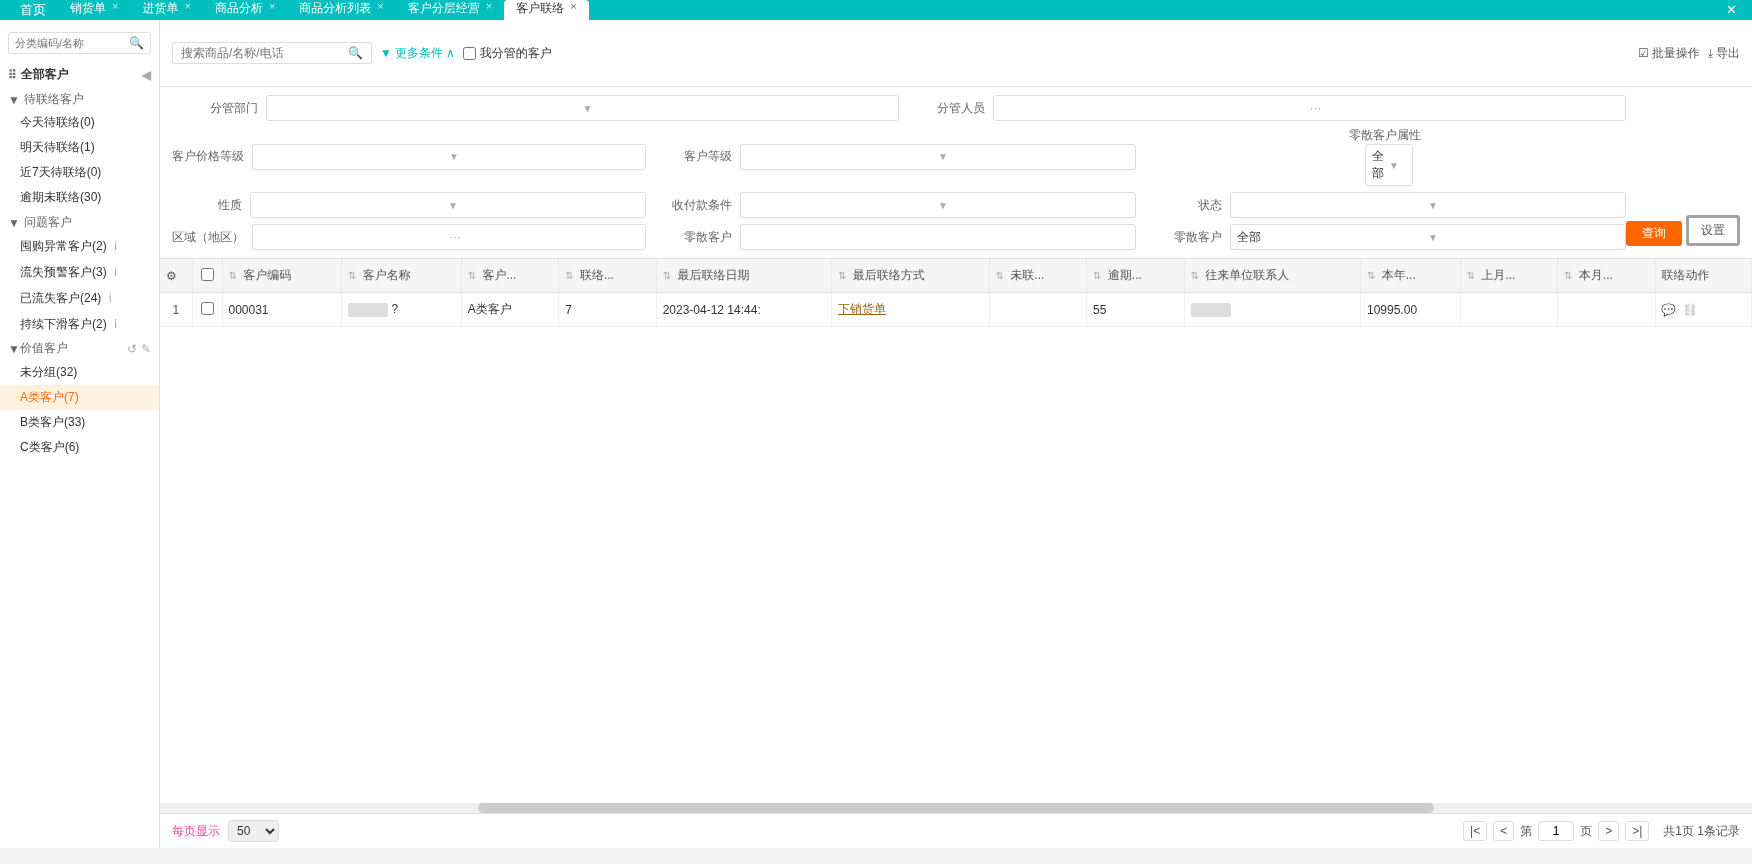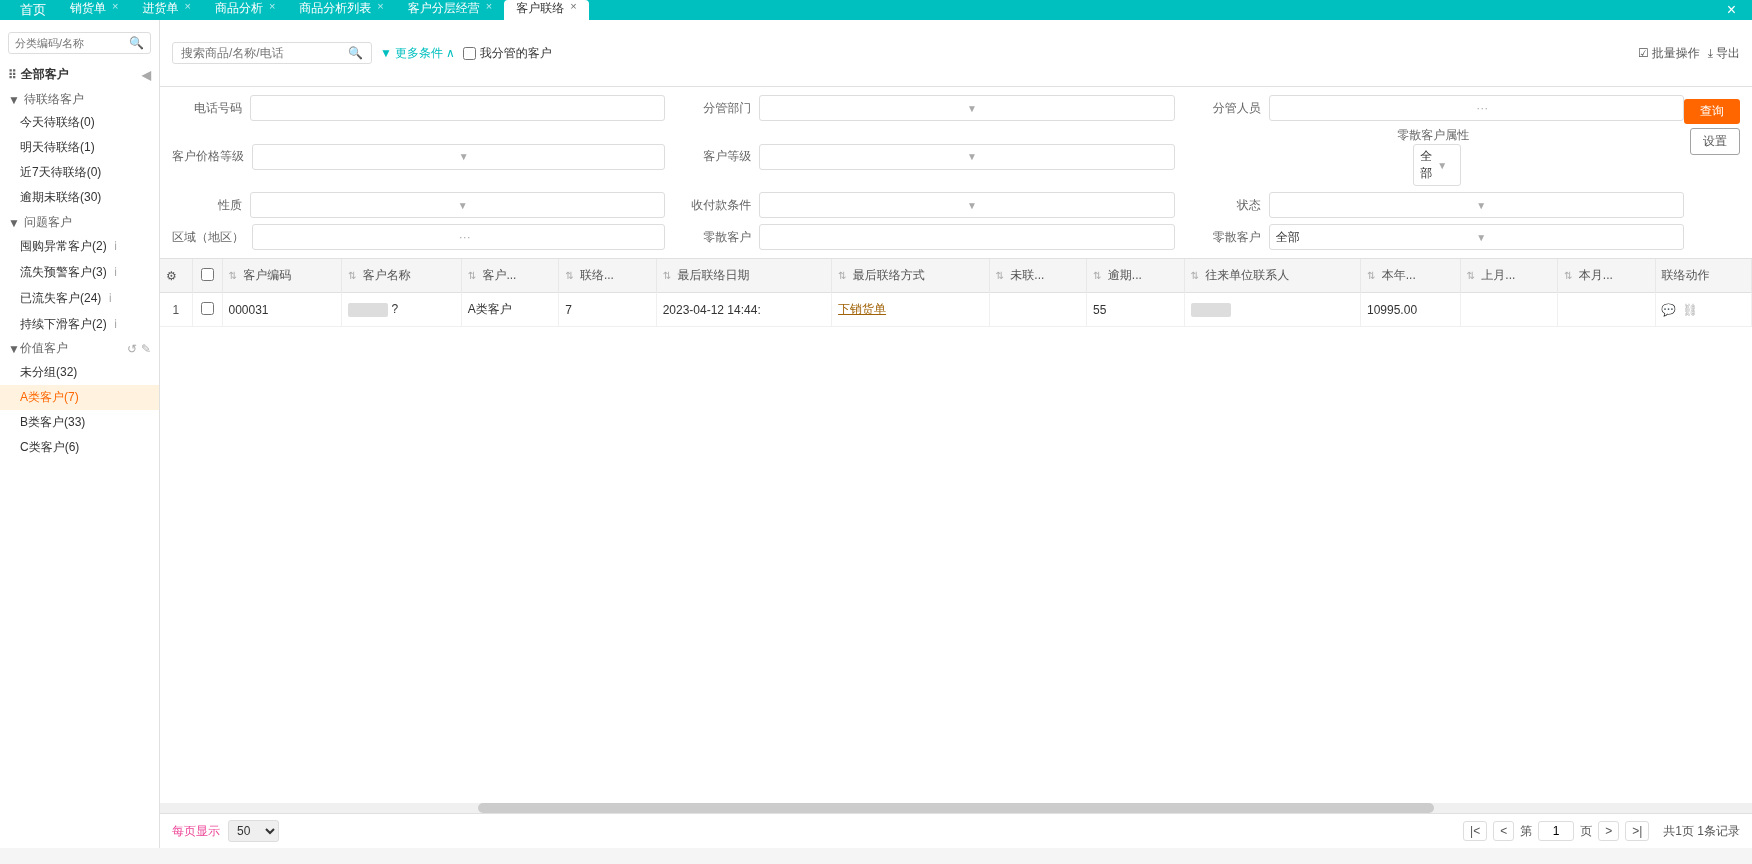--- a/index.html
+++ b/index.html
@@ -345,29 +345,29 @@
       color: white;
       border: none;
       border-radius: 3px;
       padding: 4px 16px;
       cursor: pointer;
       font-size: 12px;
     }
     .btn-setting {
       background: white;
       color: #555;
-      border: 1px solid #a3a3a3;
+      border: 3px solid #a3a3a3;
       border-radius: 3px;
       padding: 4px 12px;
       cursor: pointer;
       font-size: 12px;
     }
     .query-btns {
       display: flex;
-      flex-direction: column;
+      flex-direction: row;
       gap: 4px;
       padding: 4px 0;
       align-items: flex-end;
     }
 
     .checkbox-cell { width: 30px; text-align: center; }
     .num-cell { width: 30px; text-align: center; color: #555; }
 
     .customer-name-blur {
       display: inline-block;
@@ -497,24 +497,20 @@
         <span>导出</span>
       </div>
     </div>
 
     <div class="adv-filter">
       <div style="display:flex; gap:0;">
 
         <div style="flex:1;">
 
           <div class="filter-row">
-            <div class="filter-cell">
-              <span class="filter-label">电话号码</span>
-              <input type="text" class="filter-input" style="">
-            </div>
             <div class="filter-cell" style="margin-left:16px;">
               <span class="filter-label">分管部门</span>
               <div class="filter-select">
                 <span></span>
                 <span class="arrow">▼</span>
               </div>
             </div>
             <div class="filter-cell" style="margin-left:16px;">
               <span class="filter-label">分管人员</span>
               <div class="filter-dots">

